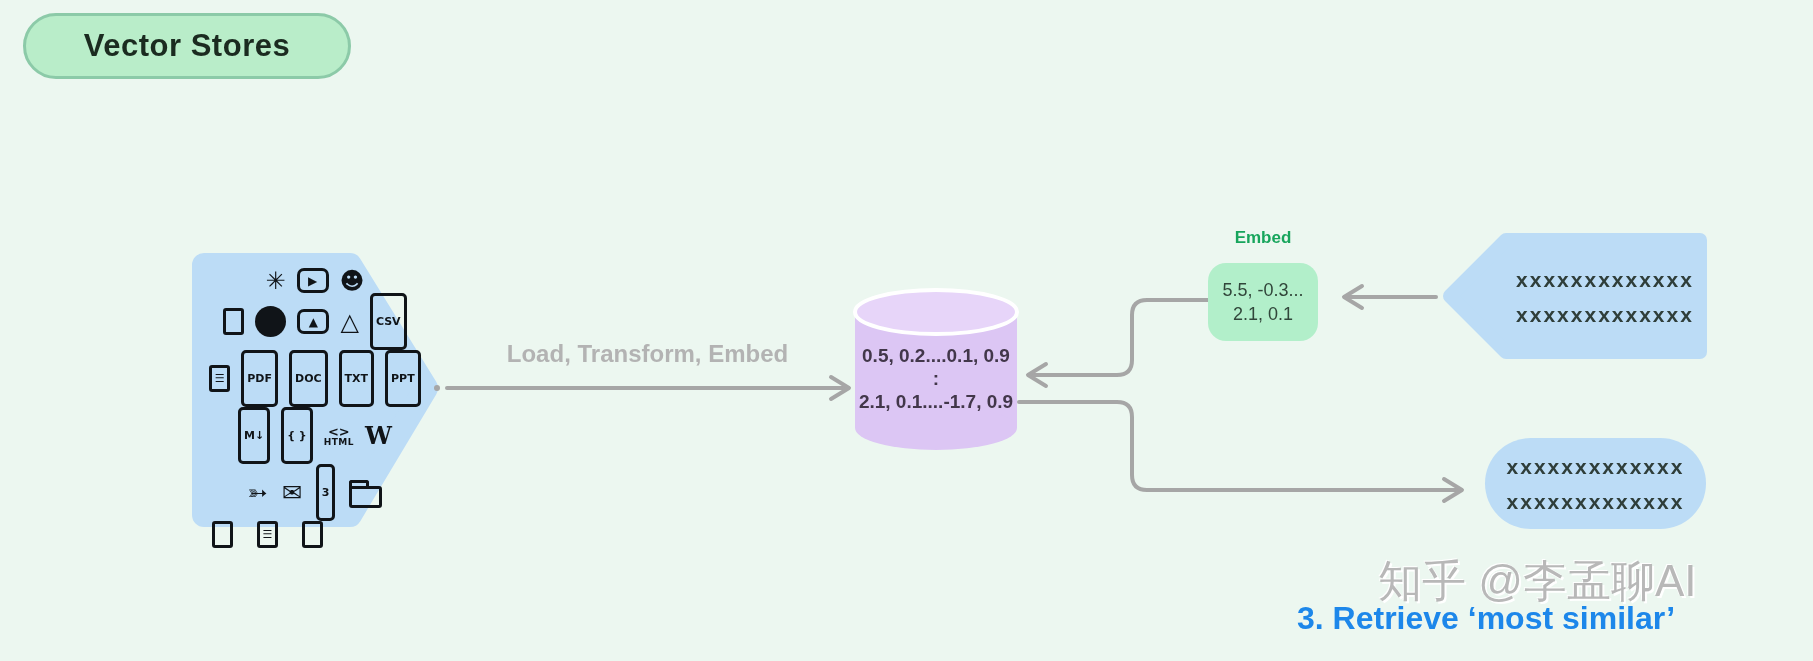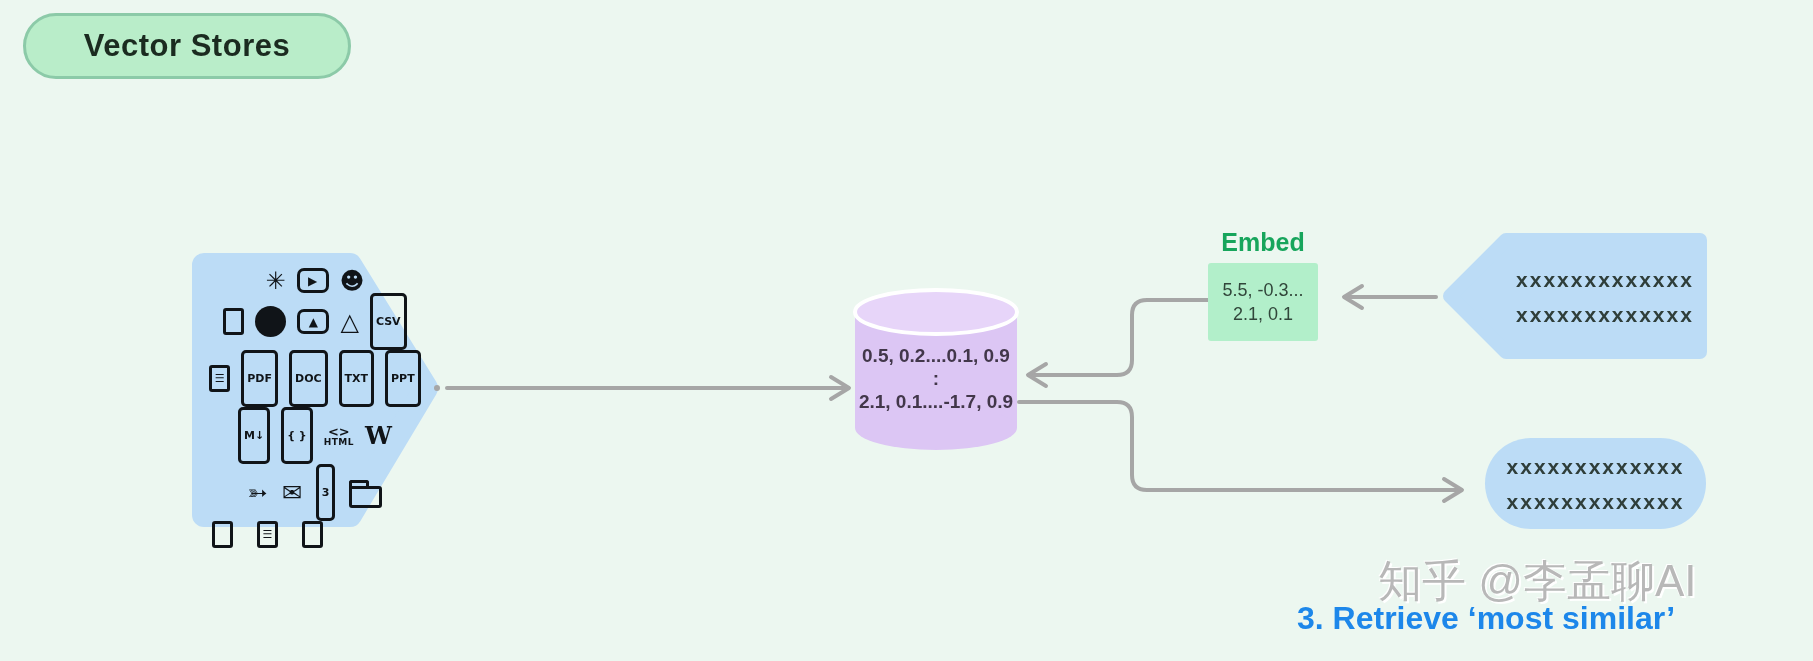--- a/index.html
+++ b/index.html
@@ -22,22 +22,22 @@
   .badge{left:23px;top:13px;width:328px;height:66px;border:3px solid var(--badge-border);
     background:var(--badge-fill);border-radius:33px;display:flex;align-items:center;justify-content:center;
     font-size:31px;font-weight:700;color:var(--badge-text);letter-spacing:.5px;}
   .step{font-size:32px;font-weight:700;color:var(--blue);white-space:nowrap;}
   .step1{left:137px;top:186px;}
   .step2{left:1343px;top:118px;}
   .step3{left:1297px;top:600px;z-index:4;}
   .arrow-label{left:445px;top:340px;width:405px;text-align:center;font-size:24px;font-weight:700;color:var(--label-gray);}
   .vs-title{left:845px;top:170px;width:182px;text-align:center;font-size:31px;font-weight:700;color:var(--purple);line-height:43px;}
   .cyl-text{left:845px;top:344px;width:182px;text-align:center;font-size:19px;font-weight:600;color:var(--cyl-text);line-height:23px;z-index:3;}
-  .embed-label{left:1203px;top:228px;width:120px;text-align:center;font-size:25px;font-weight:800;color:var(--green);}
-  .embed-box{left:1208px;top:263px;width:110px;height:78px;background:var(--embed-fill);border-radius:3px;
+  .embed-label{left:1203px;top:228px;width:120px;text-align:center;font-size:17px;font-weight:800;color:var(--green);}
+  .embed-box{left:1208px;top:263px;width:110px;height:78px;background:var(--embed-fill);border-radius:18px;
     display:flex;flex-direction:column;align-items:center;justify-content:center;gap:3px;
     font-size:18px;font-weight:500;color:#31463a;z-index:3;}
   .xlines{display:flex;flex-direction:column;text-align:center;color:var(--dark-text);
     font-size:21px;font-weight:600;letter-spacing:2px;line-height:35px;}
   .query-text{left:1502px;top:262px;width:206px;z-index:3;}
   .result-pill{left:1485px;top:438px;width:221px;height:91px;background:var(--shape-blue);border-radius:46px;
     display:flex;align-items:center;justify-content:center;z-index:2;}
   .watermark{left:1378px;top:552px;font-size:44px;color:var(--watermark);z-index:3;white-space:nowrap;
     text-shadow:2px 2px 0 #ffffff,-1px -1px 0 #ffffff;}
   
@@ -139,20 +139,21 @@
         <span class="ic ic--label">3</span>
         <span class="ic ic--folder"></span>
       </div>
       <div class="icon-row">
         <span class="ic ic--file"></span>
         <span class="ic ic--file-text"></span>
         <span class="ic ic--file"></span>
       </div>
     </div>
 
+  <div class="abs arrow-label">Load, Transform, Embed</div>
 
   <div class="abs cyl-text">
     <div>0.5, 0.2....0.1, 0.9</div>
     <div>:</div>
     <div>2.1, 0.1....-1.7, 0.9</div>
   </div>
 
   <div class="abs embed-label">Embed</div>
   <div class="abs embed-box">
     <div>5.5, -0.3...</div>

